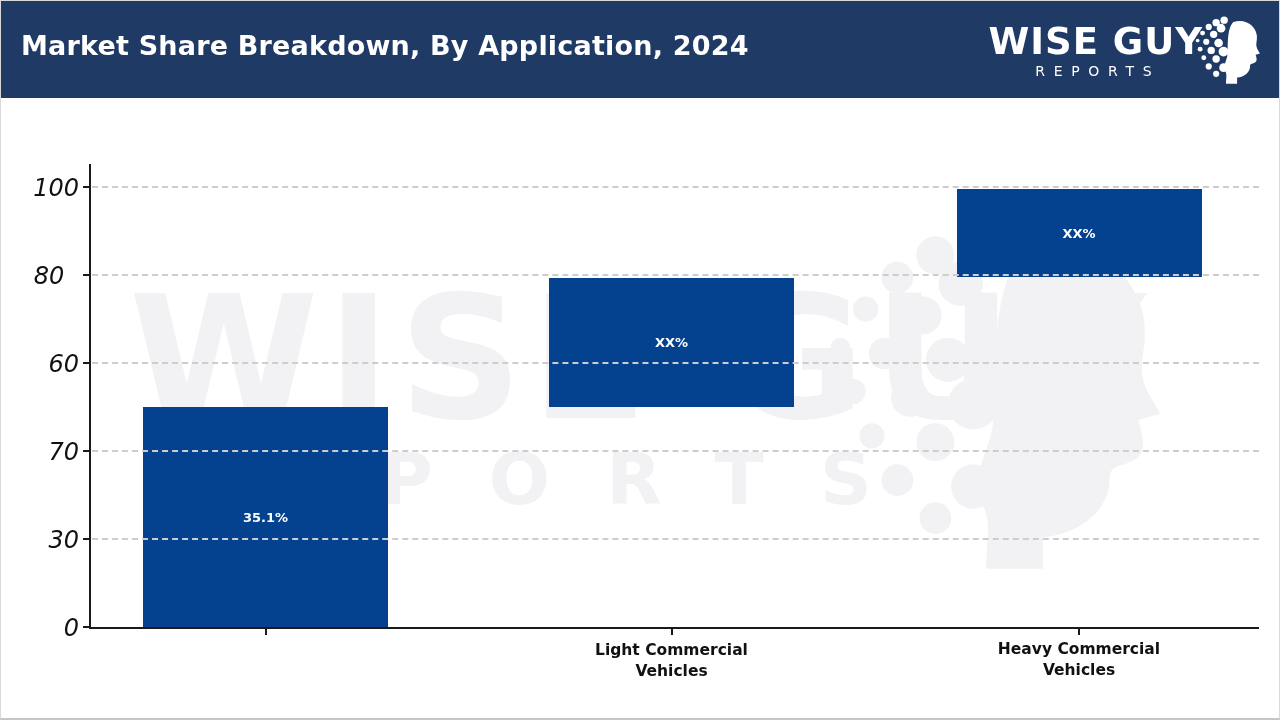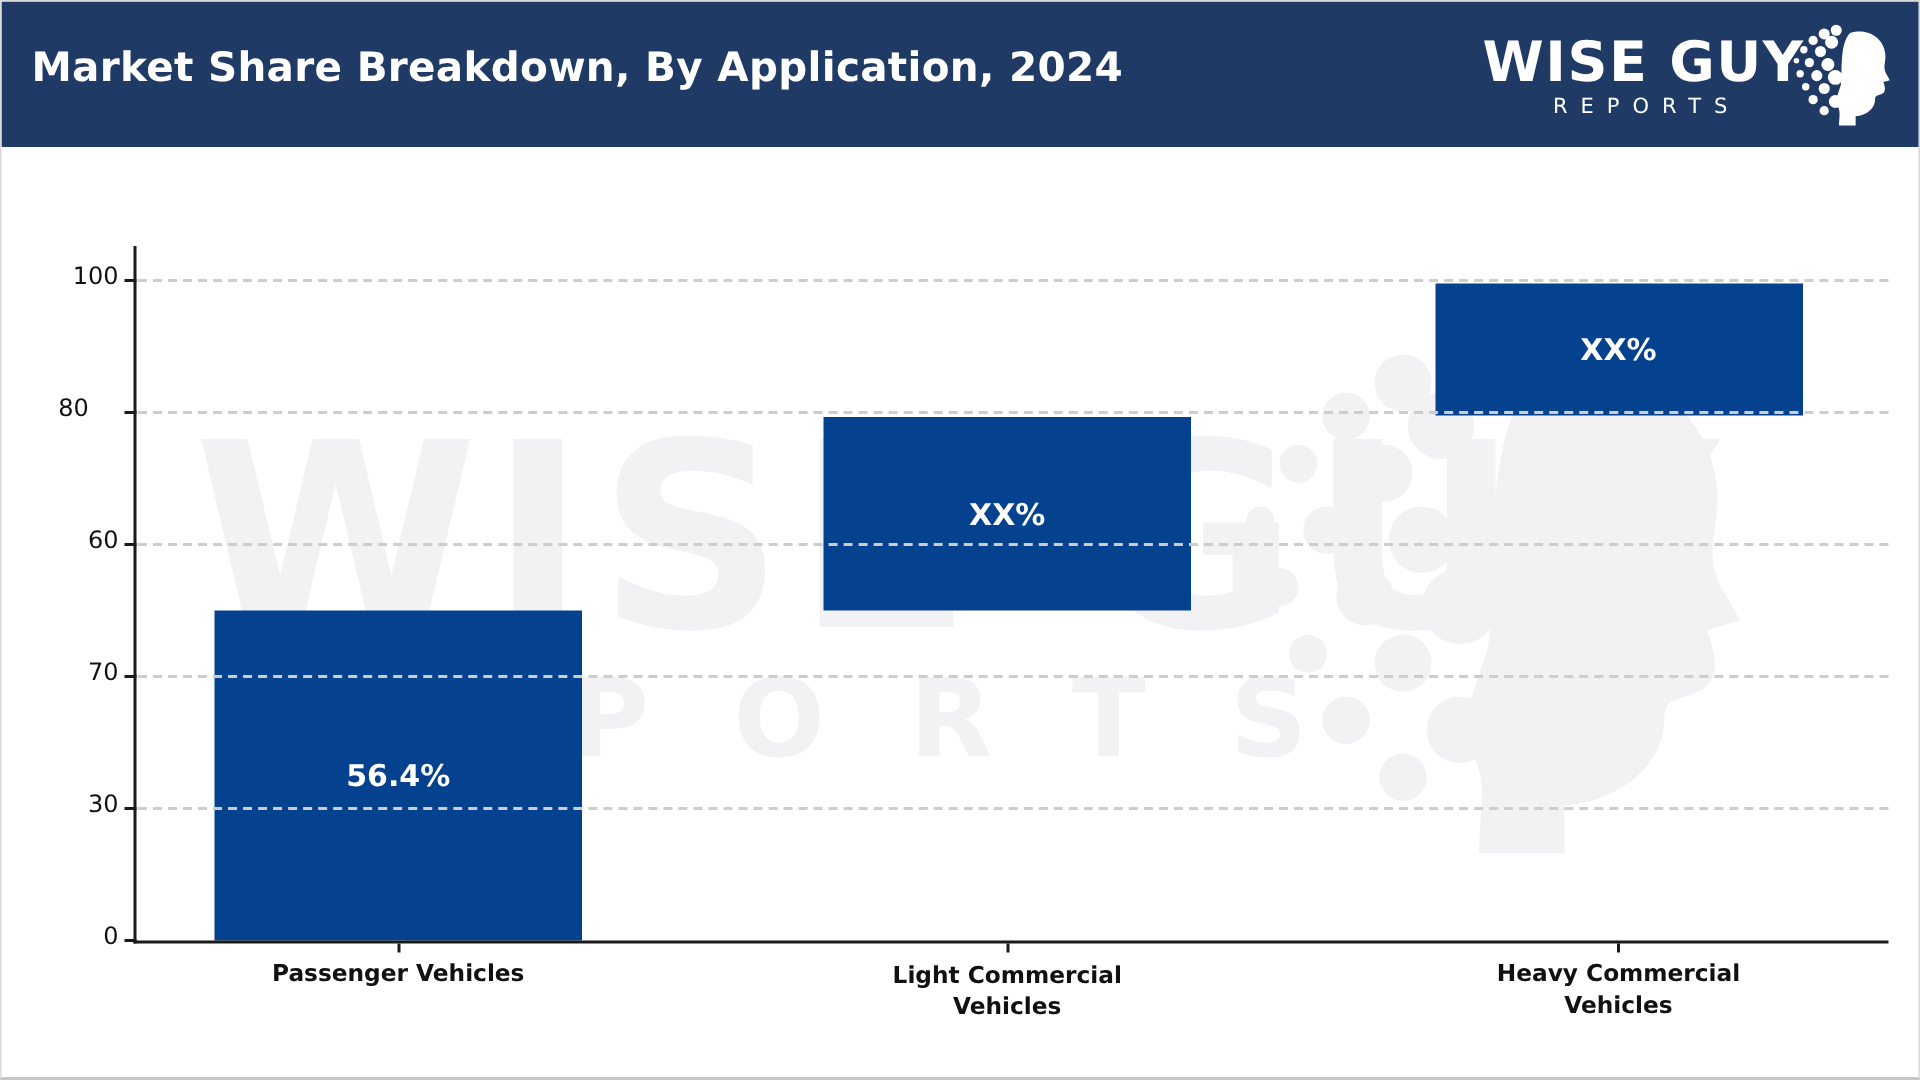--- a/index.html
+++ b/index.html
@@ -29,24 +29,24 @@
   .watermark{position:absolute;z-index:1;color:#f2f2f4;pointer-events:none;}
   .wm-line1{left:128px;top:272px;font-size:172px;font-weight:600;letter-spacing:8px;line-height:1;}
   .wm-line2{left:162px;top:442px;font-size:72px;font-weight:600;letter-spacing:0.78em;line-height:1;}
   .wm-face{left:795px;top:205px;}
   
   .plot{position:absolute;left:0;top:97px;width:1280px;height:623px;}
   .axis-y{position:absolute;left:88px;top:66px;width:2px;height:465px;background:#1a1a1a;z-index:4;}
   .axis-x{position:absolute;left:88px;top:529px;width:1170px;height:2px;background:#1a1a1a;z-index:4;}
   .gridline{position:absolute;height:0;border-top:2px dashed rgba(205,205,205,0.85);z-index:3;}
   .ytick-mark{position:absolute;width:8px;height:2px;background:#1a1a1a;z-index:4;}
-  .ytick-label{position:absolute;width:60px;text-align:right;font-size:16px;color:#111111;z-index:4;}
+  .ytick-label{position:absolute;width:60px;text-align:right;font-size:24px;color:#111111;z-index:4;font-style:italic;}
   .xtick-mark{position:absolute;width:2px;height:6px;background:#1a1a1a;z-index:4;}
   .bar{position:absolute;display:flex;align-items:center;justify-content:center;z-index:2;}
-  .bar-label{font-size:20px;font-weight:bold;}
+  .bar-label{font-size:13px;font-weight:bold;}
   .xcat-label{
     position:absolute;width:320px;text-align:center;font-size:15.5px;font-weight:bold;
     color:#111111;line-height:1.35;white-space:pre-line;z-index:4;
   }
 </style>
 </head>
 <body>
 
 <div class="watermark wm-line1">WISE GUY</div>
 <div class="watermark wm-line2">REPORTS</div>
@@ -84,30 +84,29 @@
     <div class="gridline" style="left: 91px; top: 264px; width: 1167px; border-top-color: rgb(205, 205, 205);"></div>
     <div class="ytick-mark" style="left: 82px; top: 264px;"></div>
     <div class="ytick-label" style="left: 18px; top: 252px;">60</div>
     <div class="gridline" style="left: 91px; top: 176px; width: 1167px; border-top-color: rgb(205, 205, 205);"></div>
     <div class="ytick-mark" style="left: 82px; top: 176px;"></div>
     <div class="ytick-label" style="left: 18px; top: 164px; text-align: center;">80</div>
     <div class="gridline" style="left: 91px; top: 88px; width: 1167px; border-top-color: rgb(205, 205, 205);"></div>
     <div class="ytick-mark" style="left: 82px; top: 88px;"></div>
     <div class="ytick-label" style="left: 18px; top: 76px;">100</div>
     <div class="bar" style="left: 142px; top: 309px; width: 245px; height: 220px; background: rgb(4, 65, 143);">
-      <div class="bar-label" style="color: rgb(255, 255, 255);">56.4%</div>
+      <div class="bar-label" style="color: rgb(255, 255, 255);">35.1%</div>
     </div>
     <div class="bar" style="left: 548px; top: 180.08px; width: 245px; height: 128.92px; background: rgb(4, 65, 143);">
       <div class="bar-label" style="color: rgb(255, 255, 255);">XX%</div>
     </div>
     <div class="bar" style="left: 955.5px; top: 91.2px; width: 245px; height: 88px; background: rgb(4, 65, 143);">
       <div class="bar-label" style="color: rgb(255, 255, 255);">XX%</div>
     </div>
     <div class="xtick-mark" style="left: 263.5px; top: 531px;"></div>
-    <div class="xcat-label" style="left: 104.5px; top: 541px;">Passenger Vehicles</div>
     <div class="xtick-mark" style="left: 669.5px; top: 531px;"></div>
     <div class="xcat-label" style="left: 510.5px; top: 542px;">Light Commercial
 Vehicles</div>
     <div class="xtick-mark" style="left: 1077px; top: 531px;"></div>
     <div class="xcat-label" style="left: 918px; top: 541px;">Heavy Commercial
 Vehicles</div>
     <div class="axis-y"></div>
     <div class="axis-x"></div>
   </div>
 

